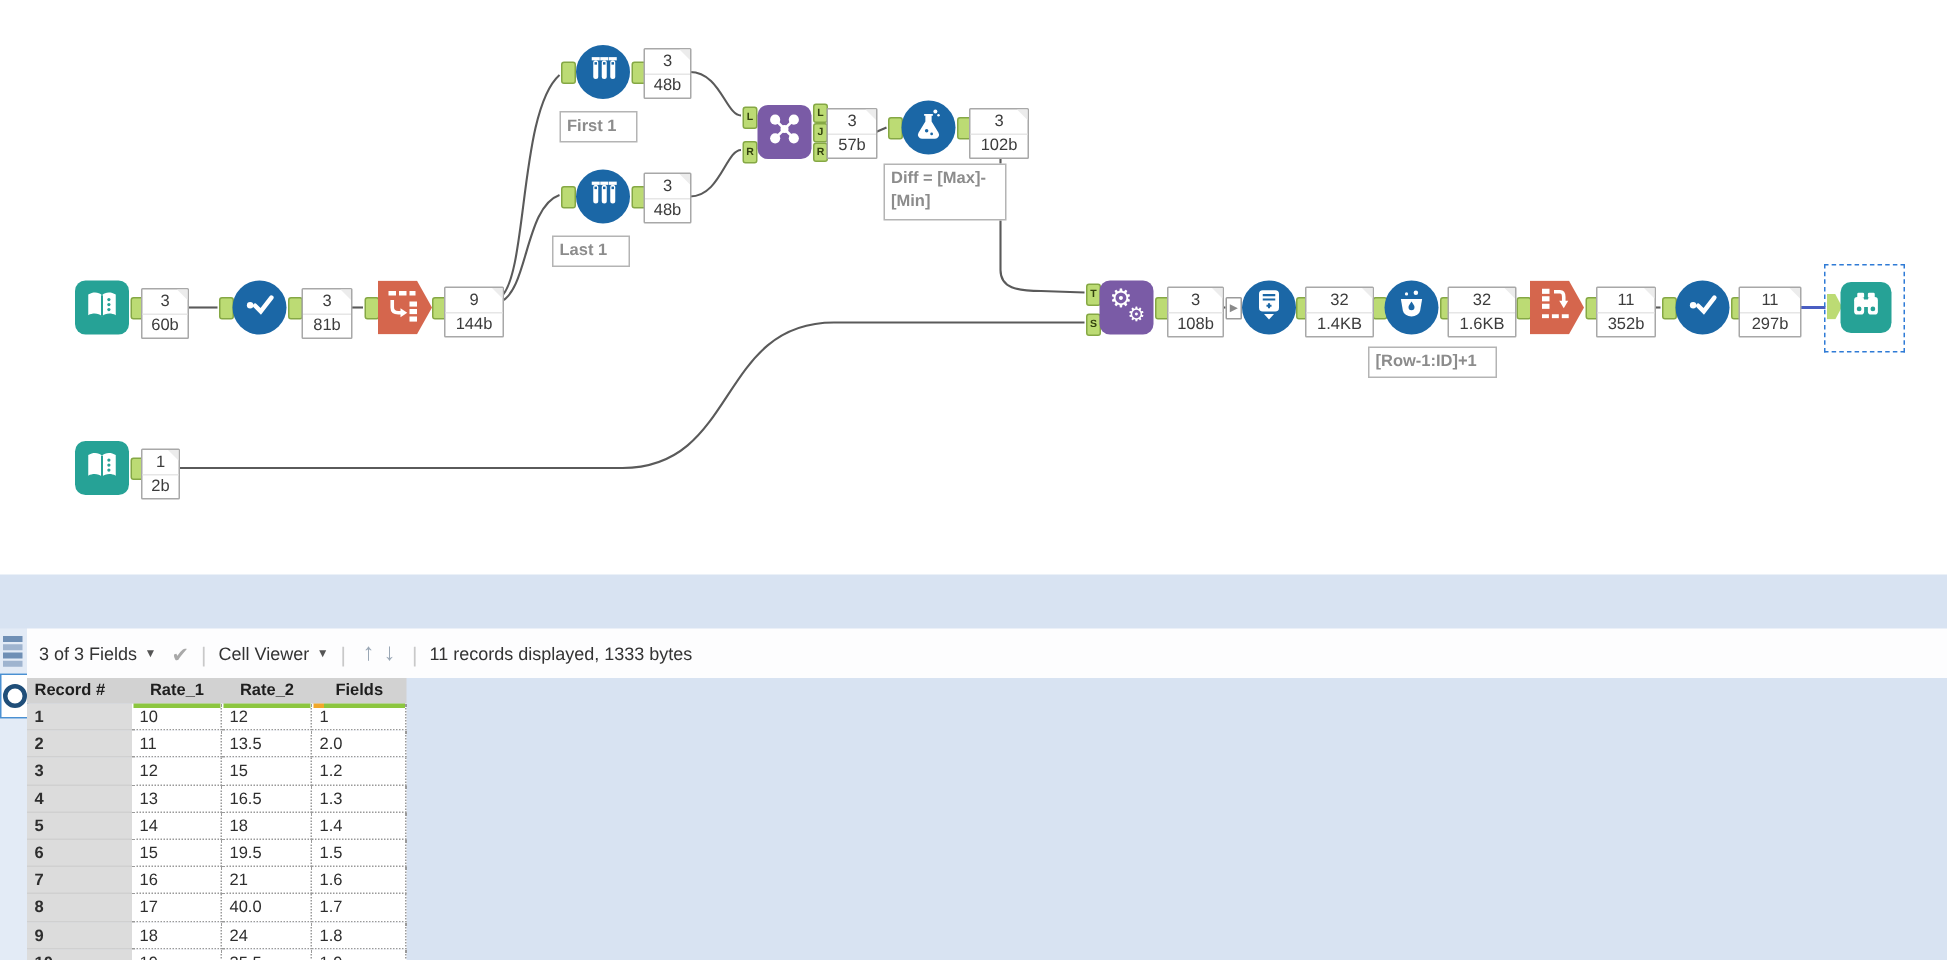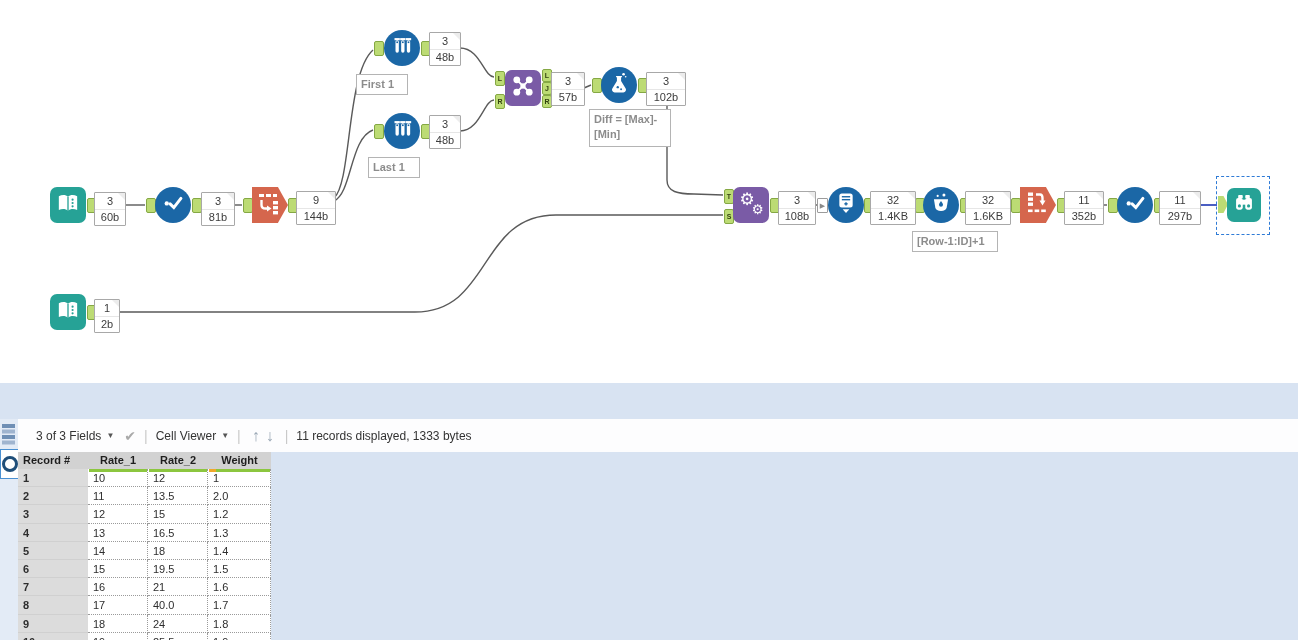--- a/index.html
+++ b/index.html
@@ -41,21 +41,21 @@
 
   .sel-box{position:absolute;border:1.6px dashed #2f7bd6;z-index:5;background:transparent;}
 
   
   #results{position:absolute;left:0;top:383px;width:1298px;height:257px;background:#d8e3f2;}
   #res-header{position:absolute;left:0;top:0;width:1298px;height:36px;background:#f2f2f2;
       border-top:2px solid #bccadd;border-bottom:1px solid #d8d8d8;box-sizing:border-box;}
   #res-title{position:absolute;left:8px;top:10px;font-size:11.5px;color:#4a4a4a;}
   #res-toolbar{position:absolute;left:18px;top:36px;width:1280px;height:33px;background:#fdfdfe;
       display:flex;align-items:center;font-size:12px;color:#333;}
-  .tb-item{display:flex;align-items:center;margin-left:18px;}
+  .tb-item{display:flex;align-items:center;margin-left:8px;}
   .caret{font-size:8px;color:#555;margin-left:5px;}
   .tb-check{color:#a9a9a9;font-size:14px;margin-left:10px;}
   .tb-sep{color:#c9c9c9;margin:0 8px;font-size:14px;}
   .tb-arrow{color:#9aa7b5;font-size:16px;margin:0 3px;}
   #left-strip{position:absolute;left:0;top:36px;width:18px;height:221px;background:#e3ebf6;}
   .strip-ico{position:absolute;}
   .sel-ico-box{position:absolute;left:0px;top:30px;width:17px;height:28px;background:#fff;
       border:1px solid #4a90d2;display:flex;align-items:center;justify-content:center;}
   .donut{width:10px;height:10px;border:3px solid #1f4e79;border-radius:50%;}
 
@@ -165,21 +165,21 @@
             <rect x="11.2" y="12.5" width="2" height="2" fill="#1b67a6"></rect>
             <rect x="18" y="12.5" width="2" height="2" fill="#1b67a6"></rect>
             <rect x="24.8" y="12.5" width="2" height="2" fill="#1b67a6"></rect>
           </svg>
       </span>
     </div>
     <div class="ann" style="left:429px;top:32px;width:30px;">
       <div class="ann-top">3</div>
       <div class="ann-bottom">48b</div>
     </div>
-    <div class="lbl" style="left:356px;top:74px;width:42px;">First 1</div>
+    <div class="lbl" style="left:373px;top:74px;width:42px;">First 1</div>
 
     <div class="anchor" style="left:374px;top:124px;"></div>
     <div class="anchor" style="left:421px;top:124px;"></div>
     <div class="tool tool-circle blue" style="left:384px;top:113px;">
       <span>
         <svg width="30" height="30" viewBox="0 0 36 36">
             <g fill="#fff">
               <rect x="9" y="8.5" width="6.4" height="2.6"></rect>
               <rect x="15.8" y="8.5" width="6.4" height="2.6"></rect>
               <rect x="22.6" y="8.5" width="6.4" height="2.6"></rect>
@@ -404,21 +404,21 @@
       <span class="tb-arrow">↓</span>
       <span class="tb-sep">|</span>
       <span>11 records displayed, 1333 bytes</span>
     </div>
 
     <div id="grid">
       <div class="thead">
         <div class="hcell">Record #</div>
         <div class="hcell"><span>Rate_1</span><span class="qbar"></span></div>
         <div class="hcell"><span>Rate_2</span><span class="qbar"></span></div>
-        <div class="hcell"><span>Weight</span><span class="qbar mixed"></span></div>
+        <div class="hcell"><span>Fields</span><span class="qbar mixed"></span></div>
       </div>
       <div id="tbody">
           <div class="trow">
             <div class="tcell rec">1</div>
             <div class="tcell">10</div>
             <div class="tcell">12</div>
             <div class="tcell">1</div>
           </div>
           <div class="trow">
             <div class="tcell rec">2</div>

